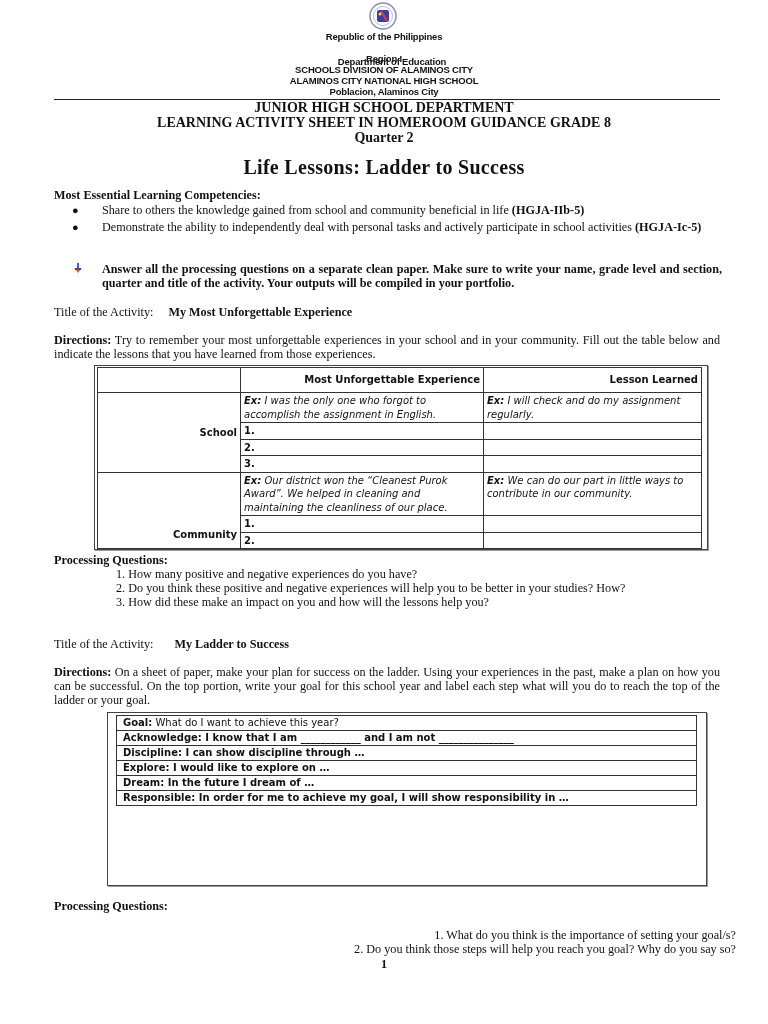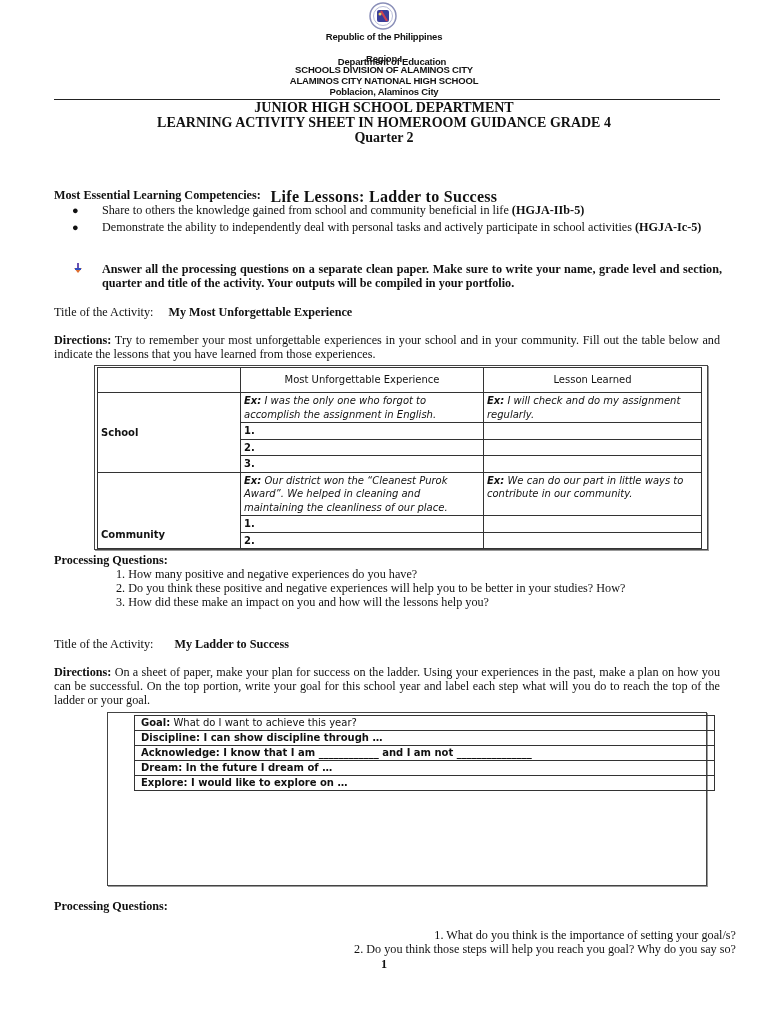--- a/index.html
+++ b/index.html
@@ -3,38 +3,38 @@
 <meta charset="utf-8">
 <style>
   html, body { margin:0; padding:0; background:#ffffff; }
   body { width:768px; height:1024px; position:relative; overflow:hidden; color:#111; font-family:"Liberation Serif", serif; }
   .abs { position:absolute; }
   .center { left:0; width:768px; text-align:center; }
   .hdr-line { font-family:"Liberation Sans", sans-serif; font-size:9.5px; font-weight:bold; line-height:11.5px; letter-spacing:-0.2px; }
   .seal { left:363px; top:2px; width:40px; height:28px; }
   .rule { left:54px; width:666px; top:99px; height:0; border-top:1.5px solid #222; }
   .title-line { font-family:"Liberation Serif", serif; font-weight:bold; font-size:14px; line-height:15px; }
-  .sub-title { font-family:"Liberation Serif", serif; font-weight:bold; font-size:16px; letter-spacing:0.3px;margin-top:32px; }
+  .sub-title { font-family:"Liberation Serif", serif; font-weight:bold; font-size:20px; letter-spacing:0.3px; }
   .body-text { font-family:"Liberation Serif", serif; font-size:12.2px; line-height:14px; }
   .b { font-weight:bold; }
   .just { text-align:justify; }
   .bullets { left:72px; width:650px; }
   .bullet-row { display:flex; }
   .bullet-dot { width:30px; flex:none; font-size:11px; }
   .arrow-icon { width:30px; flex:none; }
   table { border-collapse:collapse; }
   .t1-frame { left:94px; top:365px; width:612px; height:183px; border:1px solid #444; box-shadow:1px 1px 0 #999; }
   .t1 { position:absolute; left:97px; top:367px; width:605px; font-family:"DejaVu Sans", sans-serif; font-size:10px; }
   .t1 td { border:1px solid #333; padding:1px 3px; line-height:13.5px; vertical-align:top; }
-  .t1 .head td { text-align:center; font-weight:normal; height:22px; vertical-align:middle;margin-left:32px; }
-  .t1 .cat { text-align:left; vertical-align:middle; font-weight:bold; width:136px; }
+  .t1 .head td { text-align:right; font-weight:bold; height:22px; vertical-align:middle;margin-left:32px; }
+  .t1 .cat { text-align:right; vertical-align:middle; font-weight:bold; width:136px; }
   .t1 .c2 { width:236px; }
   .t1 i { font-style:italic;text-align:center; }
   .t2-frame { left:107px; top:712px; width:598px; height:172px; border:1px solid #444; box-shadow:1px 1px 0 #999; }
-  .t2 { position:absolute; left:134px; top:715px; width:581px; font-family:"DejaVu Sans", sans-serif; font-size:10px; }
+  .t2 { position:absolute; left:116px; top:715px; width:581px; font-family:"DejaVu Sans", sans-serif; font-size:10px; }
   .t2 td { border:1px solid #333; padding:0 6px; height:14px; line-height:14px; }
   .qlist { left:116px; width:620px; }
   .qitem { white-space:nowrap; }
 </style>
 </head>
 <body>
 
 <div class="abs seal">
   <svg width="40" height="28" viewBox="0 0 40 28">
     <circle cx="20" cy="14" r="13" fill="#ffffff" stroke="#8a8fb8" stroke-width="1.5"></circle>
@@ -46,21 +46,21 @@
 </div>
 <div class="abs center hdr-line" style="top:31px;">Republic of the Philippines</div>
 <div class="abs center hdr-line" style="top:56px;padding-left:8px;">Department of Education</div>
 <div class="abs center hdr-line" style="top:53px;">Region I</div>
 <div class="abs center hdr-line" style="top:64px;">SCHOOLS DIVISION OF ALAMINOS CITY</div>
 <div class="abs center hdr-line" style="top:75px;">ALAMINOS CITY NATIONAL HIGH SCHOOL</div>
 <div class="abs center hdr-line" style="top:86px;">Poblacion, Alaminos City</div>
 <div class="abs rule"></div>
 
 <div class="abs center title-line" style="top:100px;">JUNIOR HIGH SCHOOL DEPARTMENT</div>
-<div class="abs center title-line" style="top:115px;">LEARNING ACTIVITY SHEET IN HOMEROOM GUIDANCE GRADE 4</div>
+<div class="abs center title-line" style="top:115px;">LEARNING ACTIVITY SHEET IN HOMEROOM GUIDANCE GRADE 8</div>
 <div class="abs center title-line" style="top:130px;">Quarter 2</div>
 <div class="abs center sub-title" style="top:156px;">Life Lessons: Ladder to Success</div>
 
 <div class="abs body-text b" style="left:54px; top:188px;">Most Essential Learning Competencies:</div>
 <div class="abs bullets body-text" style="top:203px;">
   <div class="bullet-row">
     <span class="bullet-dot">●</span>
     <span style="flex:1;"><span>Share to others the knowledge gained from school and community beneficial in life </span><span class="b">(HGJA-IIb-5)</span></span>
   </div>
   <div class="bullet-row just" style="margin-top:3px;">
@@ -146,30 +146,33 @@
   <span class="b">Directions:</span><span> On a sheet of paper, make your plan for success on the ladder. Using your experiences in the past, make a plan on how you can be successful. On the top portion, write your goal for this school year and label each step what will you do to reach the top of the ladder or your goal.</span>
 </div>
 
 <div class="abs t2-frame"></div>
 <table class="t2">
   <tbody>
       <tr>
         <td><b>Goal:</b><span> What do I want to achieve this year?</span></td>
       </tr>
   <tr>
+        <td><b>Acknowledge:</b><b> I know that I am ____________ and I am not _______________</b></td>
+      </tr>
+  <tr>
         <td><b>Discipline:</b><b> I can show discipline through …</b></td>
       </tr>
   <tr>
-        <td><b>Acknowledge:</b><b> I know that I am ____________ and I am not _______________</b></td>
+        <td><b>Explore:</b><b> I would like to explore on …</b></td>
       </tr>
   <tr>
         <td><b>Dream:</b><b> In the future I dream of …</b></td>
       </tr>
   <tr>
-        <td><b>Explore:</b><b> I would like to explore on …</b></td>
+        <td><b>Responsible:</b><b> In order for me to achieve my goal, I will show responsibility in …</b></td>
       </tr>
 </tbody>
   </table>
 
 <div class="abs body-text b" style="left:54px; top:899px;">Processing Questions:</div>
 <div class="abs qlist body-text" style="top:928px;text-align:right;">
   <div class="qitem">1. What do you think is the importance of setting your goal/s?</div>
   <div class="qitem">2. Do you think those steps will help you reach you goal? Why do you say so?</div>
 </div>
 

